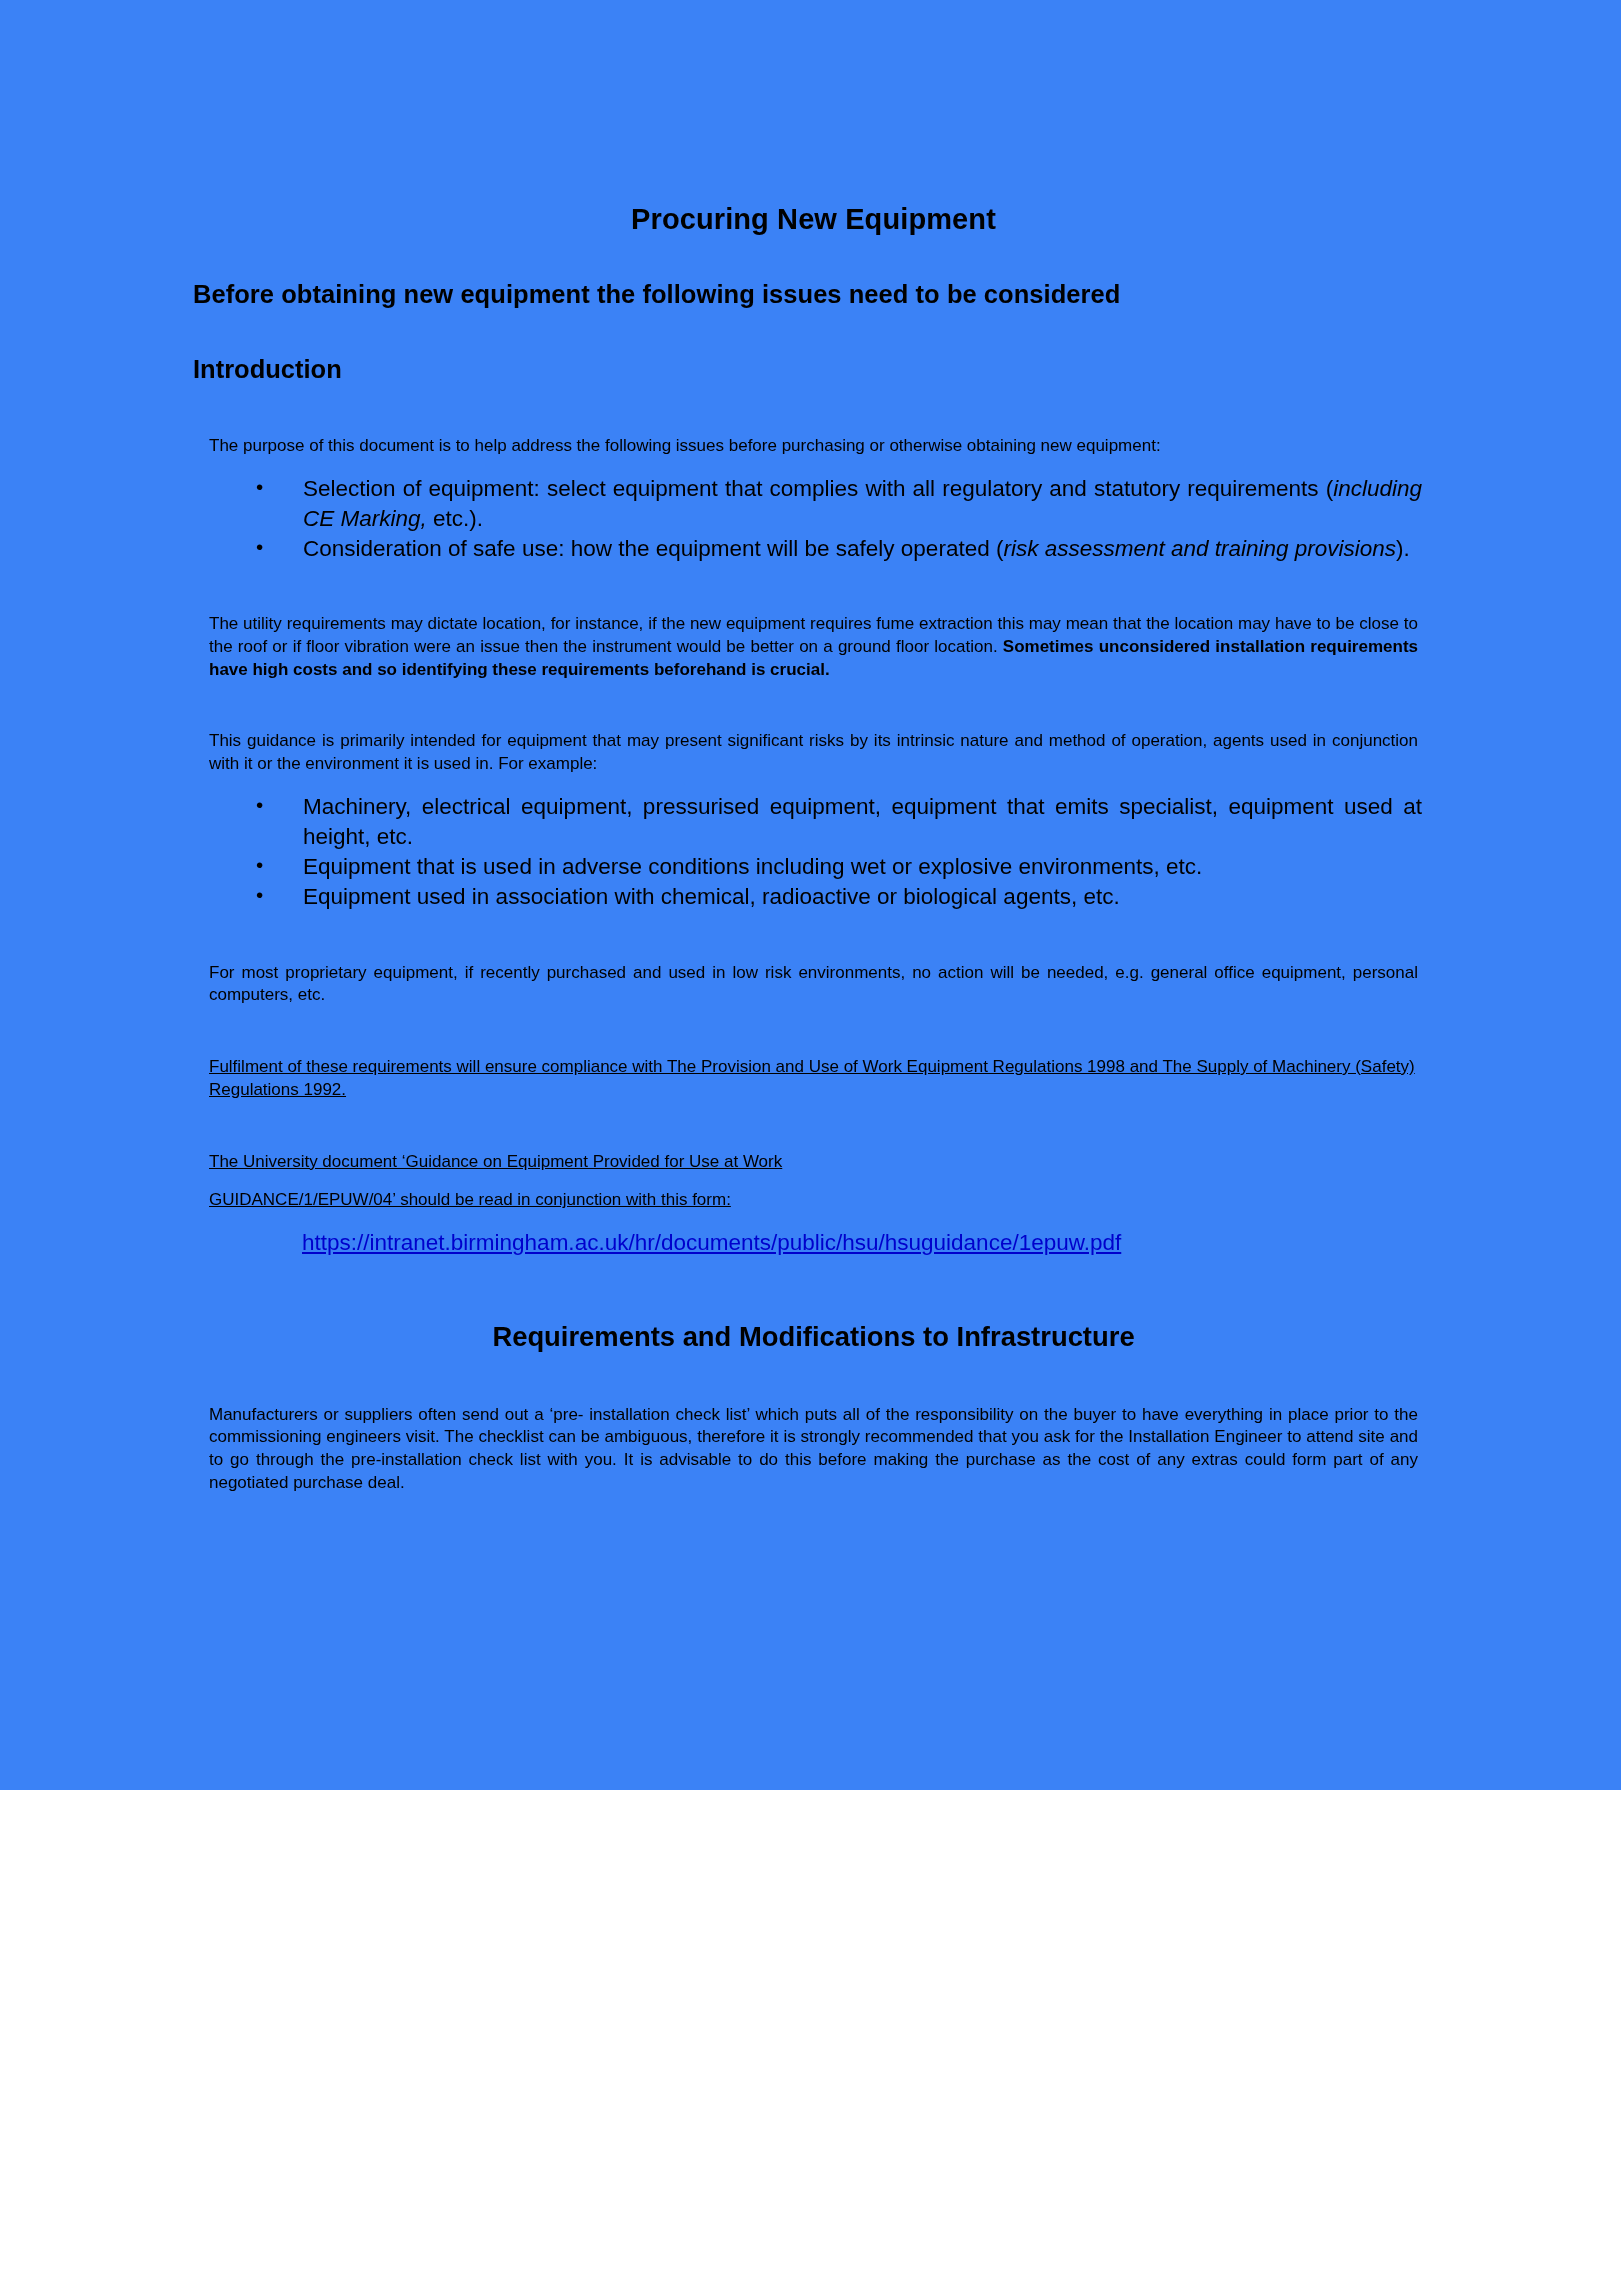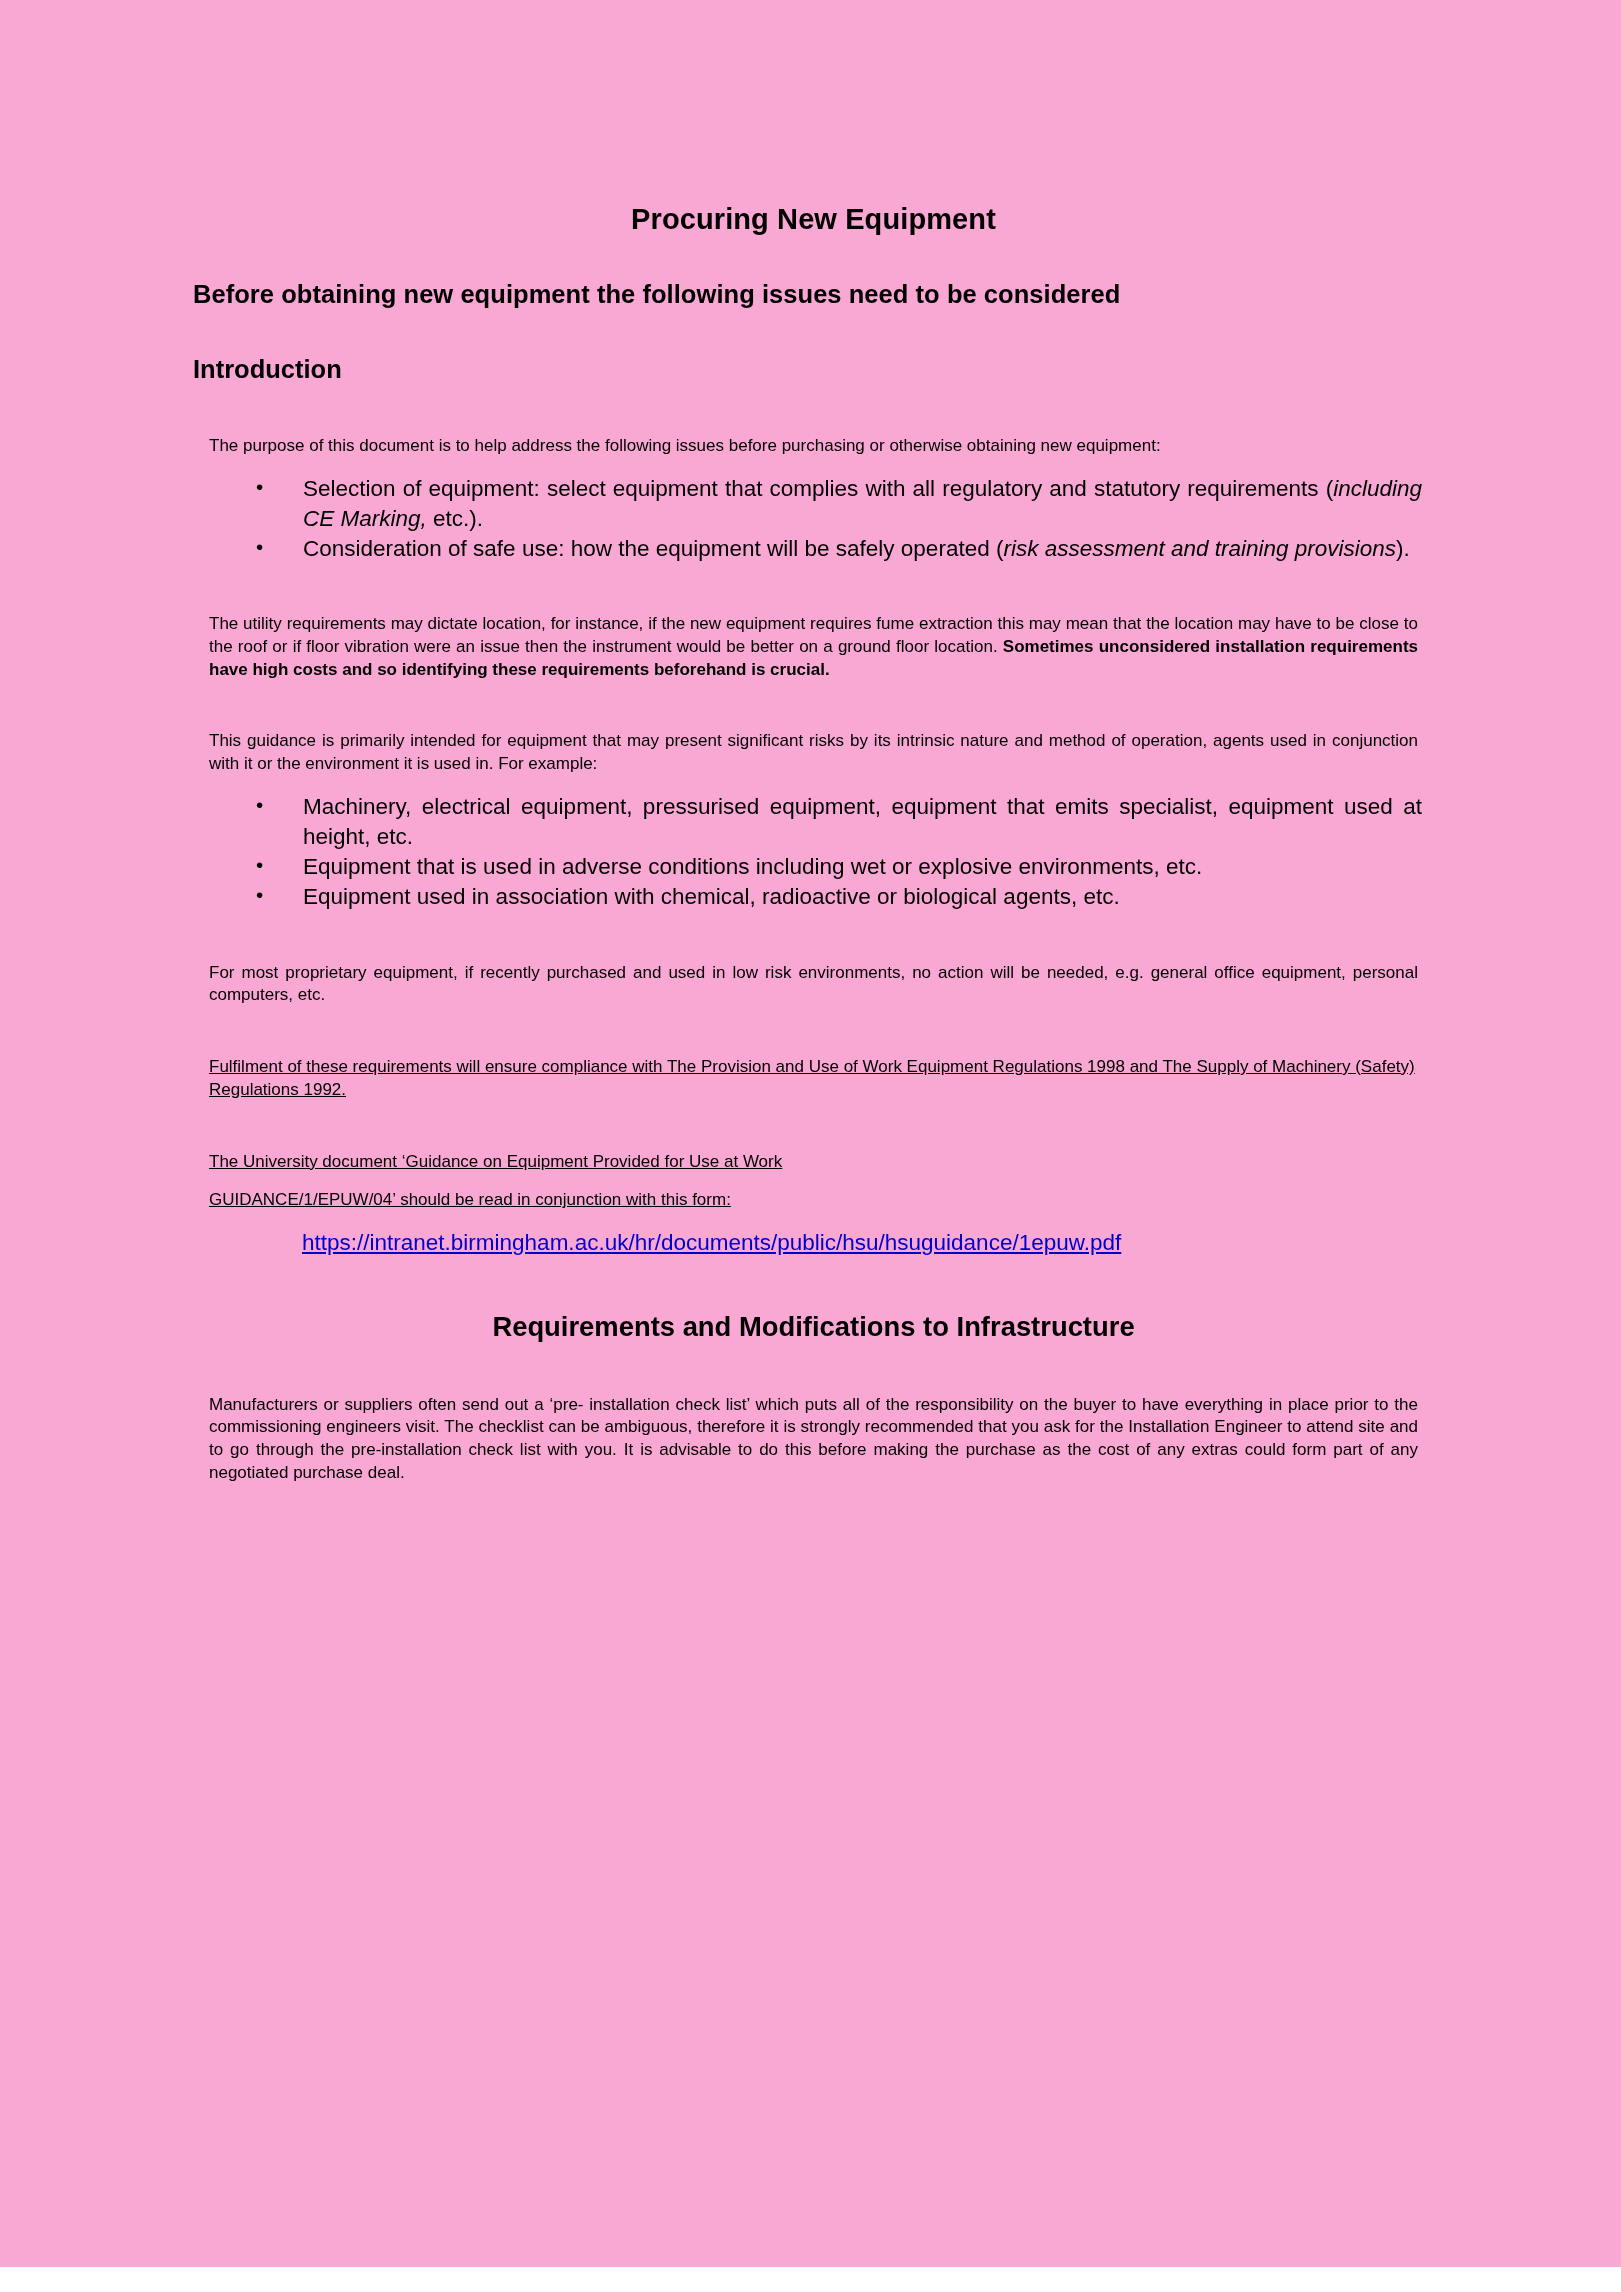--- a/index.html
+++ b/index.html
@@ -7,22 +7,22 @@
     padding: 0;
     background: #ffffff;
   }
   body {
     font-family: "Liberation Sans", sans-serif;
     color: #000000;
   }
   .page {
     position: relative;
     width: 1621px;
-    height: 2267px;
-    background: #f9a8d4;
+    height: 1790px;
+    background: #3b82f6;
     box-sizing: border-box;
     overflow: hidden;
   }
   .content {
     position: absolute;
     left: 193px;
     top: 0;
     width: 1241px; 
   }
 
@@ -51,21 +51,21 @@
     font-weight: bold;
     line-height: 1.25;
     margin: 0;
     padding-top: 43px;
   }
   .center-heading {
     text-align: center;
     font-size: 27.4px;
     font-weight: bold;
     line-height: 1.25;
-    margin: 5px;
+    margin: 15px;
     padding-top: 47px;
   }
 
   
   p.body {
     font-size: 17px;
     line-height: 1.34;
     margin: 16px;
     text-align: justify;
     text-justify: inter-word;

